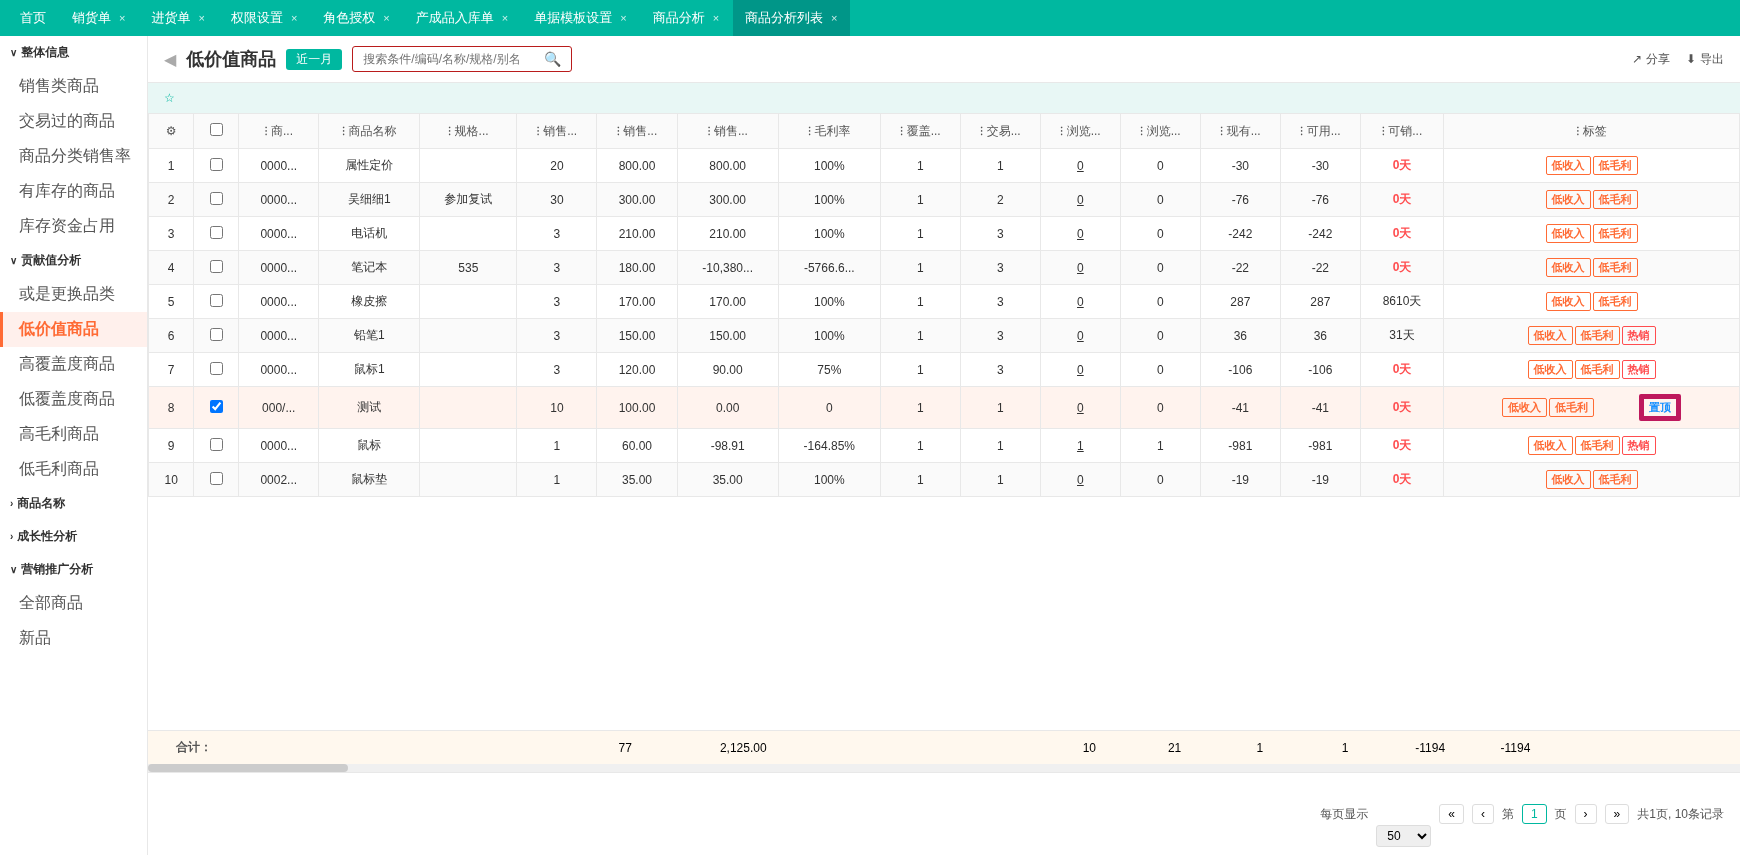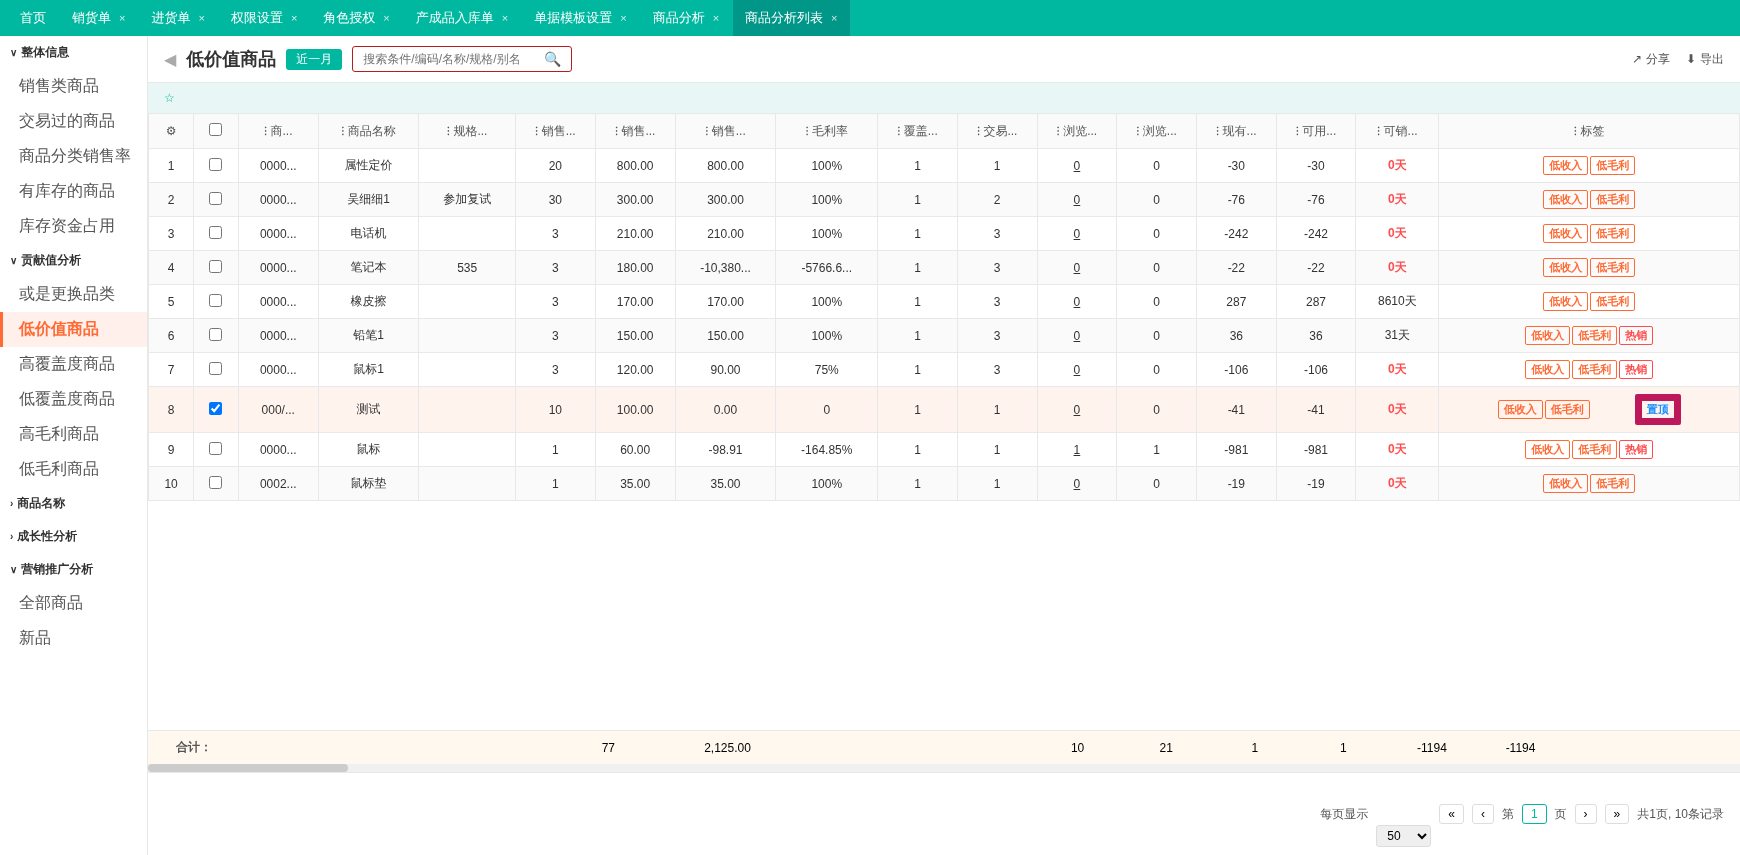--- a/index.html
+++ b/index.html
@@ -185,21 +185,21 @@
     .tag {
       display: inline-block;
       padding: 1px 5px;
       border-radius: 2px;
       font-size: 11px;
       margin: 0 1px;
       font-weight: bold;
     }
     .tag-orange { color: #ff6b35; border: 1px solid #ff6b35; }
     .tag-red { color: #ff4d4f; border: 1px solid #ff4d4f; }
-    .tag-blue { color: #1890ff; border: 7px solid #be185d; margin-left: 44px; }
+    .tag-blue { color: #1890ff; border: 5px solid #be185d; margin-left: 44px; }
     .underline-link { text-decoration: underline; cursor: pointer; color: #333; }
     .day-zero { color: #ff4d4f; font-weight: bold; }
     .day-normal { color: #333; }
 
     
     .table-footer {
       background: #fff8ee;
       border-top: 1px solid #e8e8e8;
       padding: 8px 16px;
       display: flex;
@@ -562,21 +562,21 @@
                 <td>-19</td>
                 <td><span class="day-zero">0天</span></td>
                 <td><span class="tag tag-orange">低收入</span><span class="tag tag-orange">低毛利</span></td>
               </tr>
             </tbody>
         </table>
       </div>
 
       <div class="table-footer">
         <div class="footer-label">合计：</div>
-        <div id="footer-values" class="footer-values" style="display: flex; width: 100%; gap: 12px;">
+        <div id="footer-values" class="footer-values" style="display: flex; width: 100%; gap: 3px;">
   <span style="flex:2;"></span>
   <span style="flex:0.6; text-align:center;">77</span>
   <span style="flex:0.8; text-align:center;">2,125.00</span>
   <span style="flex:0.8; text-align:center;"></span>
   <span style="flex:0.6; text-align:center;"></span>
   <span style="flex:0.5; text-align:center;">10</span>
   <span style="flex:0.5; text-align:center;">21</span>
   <span style="flex:0.5; text-align:center;">1</span>
   <span style="flex:0.5; text-align:center;">1</span>
   <span style="flex:0.5; text-align:center;">-1194</span>

